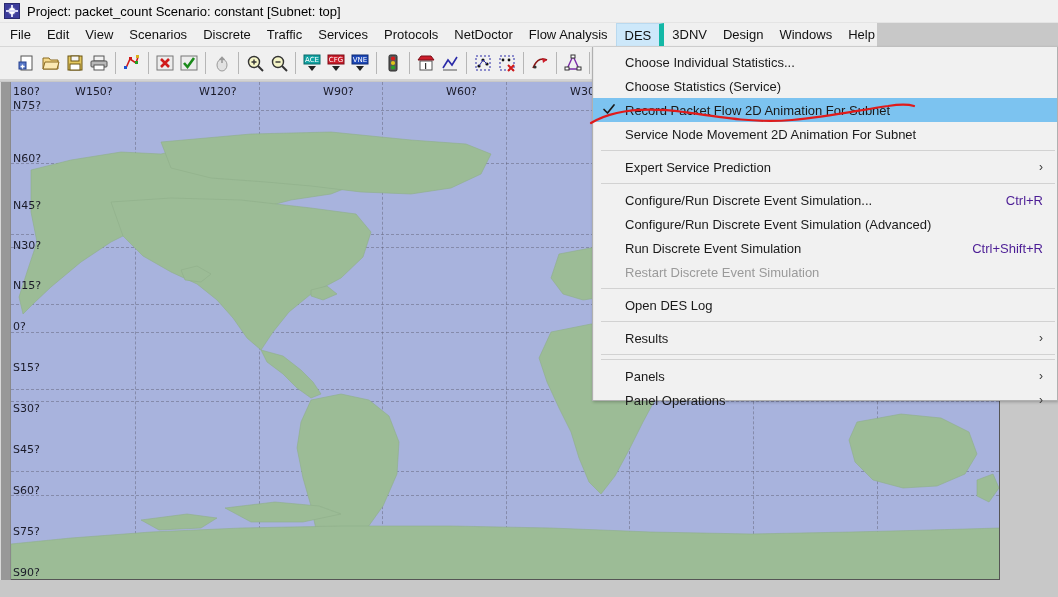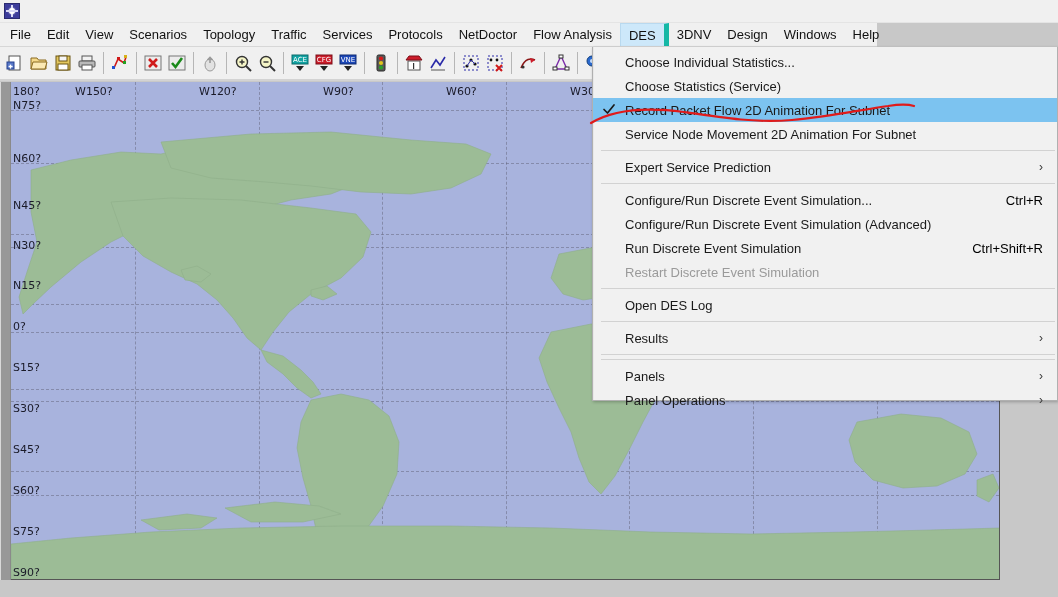--- a/index.html
+++ b/index.html
@@ -77,21 +77,21 @@
     border-right: 5px solid #14b8a6;
     border-top: 1px solid #b9d9ef;
   }
 
   
   #toolbar {
     position: absolute; left: 0; top: 47px;
     width: 1058px; height: 34px;
     background: #f0f0f0;
     display: flex; align-items: center;
-    padding-left: 3px;
+    padding-left: 15px;
     border-bottom: 2px solid #d3d3d3;
   }
   .tb-sep {
     width: 1px; height: 22px;
     background: #b6b6b6;
     margin: 0 4px;
     flex: 0 0 auto;
   }
   .tb-btn {
     width: 22px; height: 24px;
@@ -205,21 +205,21 @@
     white-space: nowrap;
     cursor: default;
   }
   .mrow.sel {
     background: #7cc3f0;
   }
   .mrow.disabled { color: #9a9a9a; }
   .mrow .acc {
     margin-left: auto;
     font-size: 13px;
-    color: #000000;
+    color: #4c1d95;
     padding-left: 30px;
   }
   .mrow .chev {
     margin-left: auto;
     font-size: 12px;
     color: #3a3a3a;
     padding-left: 20px;
   }
   .mrow .chk {
     position: absolute;
@@ -246,28 +246,29 @@
 </style>
 </head>
 <body>
 
 <div id="app">
 
   <div id="titlebar">
     <div class="appicon">
         <i></i>
       </div>
+    <div class="ttl">Project: packet_count Scenario: constant  [Subnet: top]</div>
   </div>
 
   <div id="menubar">
       <div class="mitem">File</div>
       <div class="mitem">Edit</div>
       <div class="mitem">View</div>
       <div class="mitem">Scenarios</div>
-      <div class="mitem">Topology</div>
+      <div class="mitem">Discrete</div>
       <div class="mitem">Traffic</div>
       <div class="mitem">Services</div>
       <div class="mitem">Protocols</div>
       <div class="mitem">NetDoctor</div>
       <div class="mitem">Flow Analysis</div>
       <div class="mitem active">DES</div>
       <div class="mitem">3DNV</div>
       <div class="mitem">Design</div>
       <div class="mitem">Windows</div>
       <div class="mitem">Help</div>

